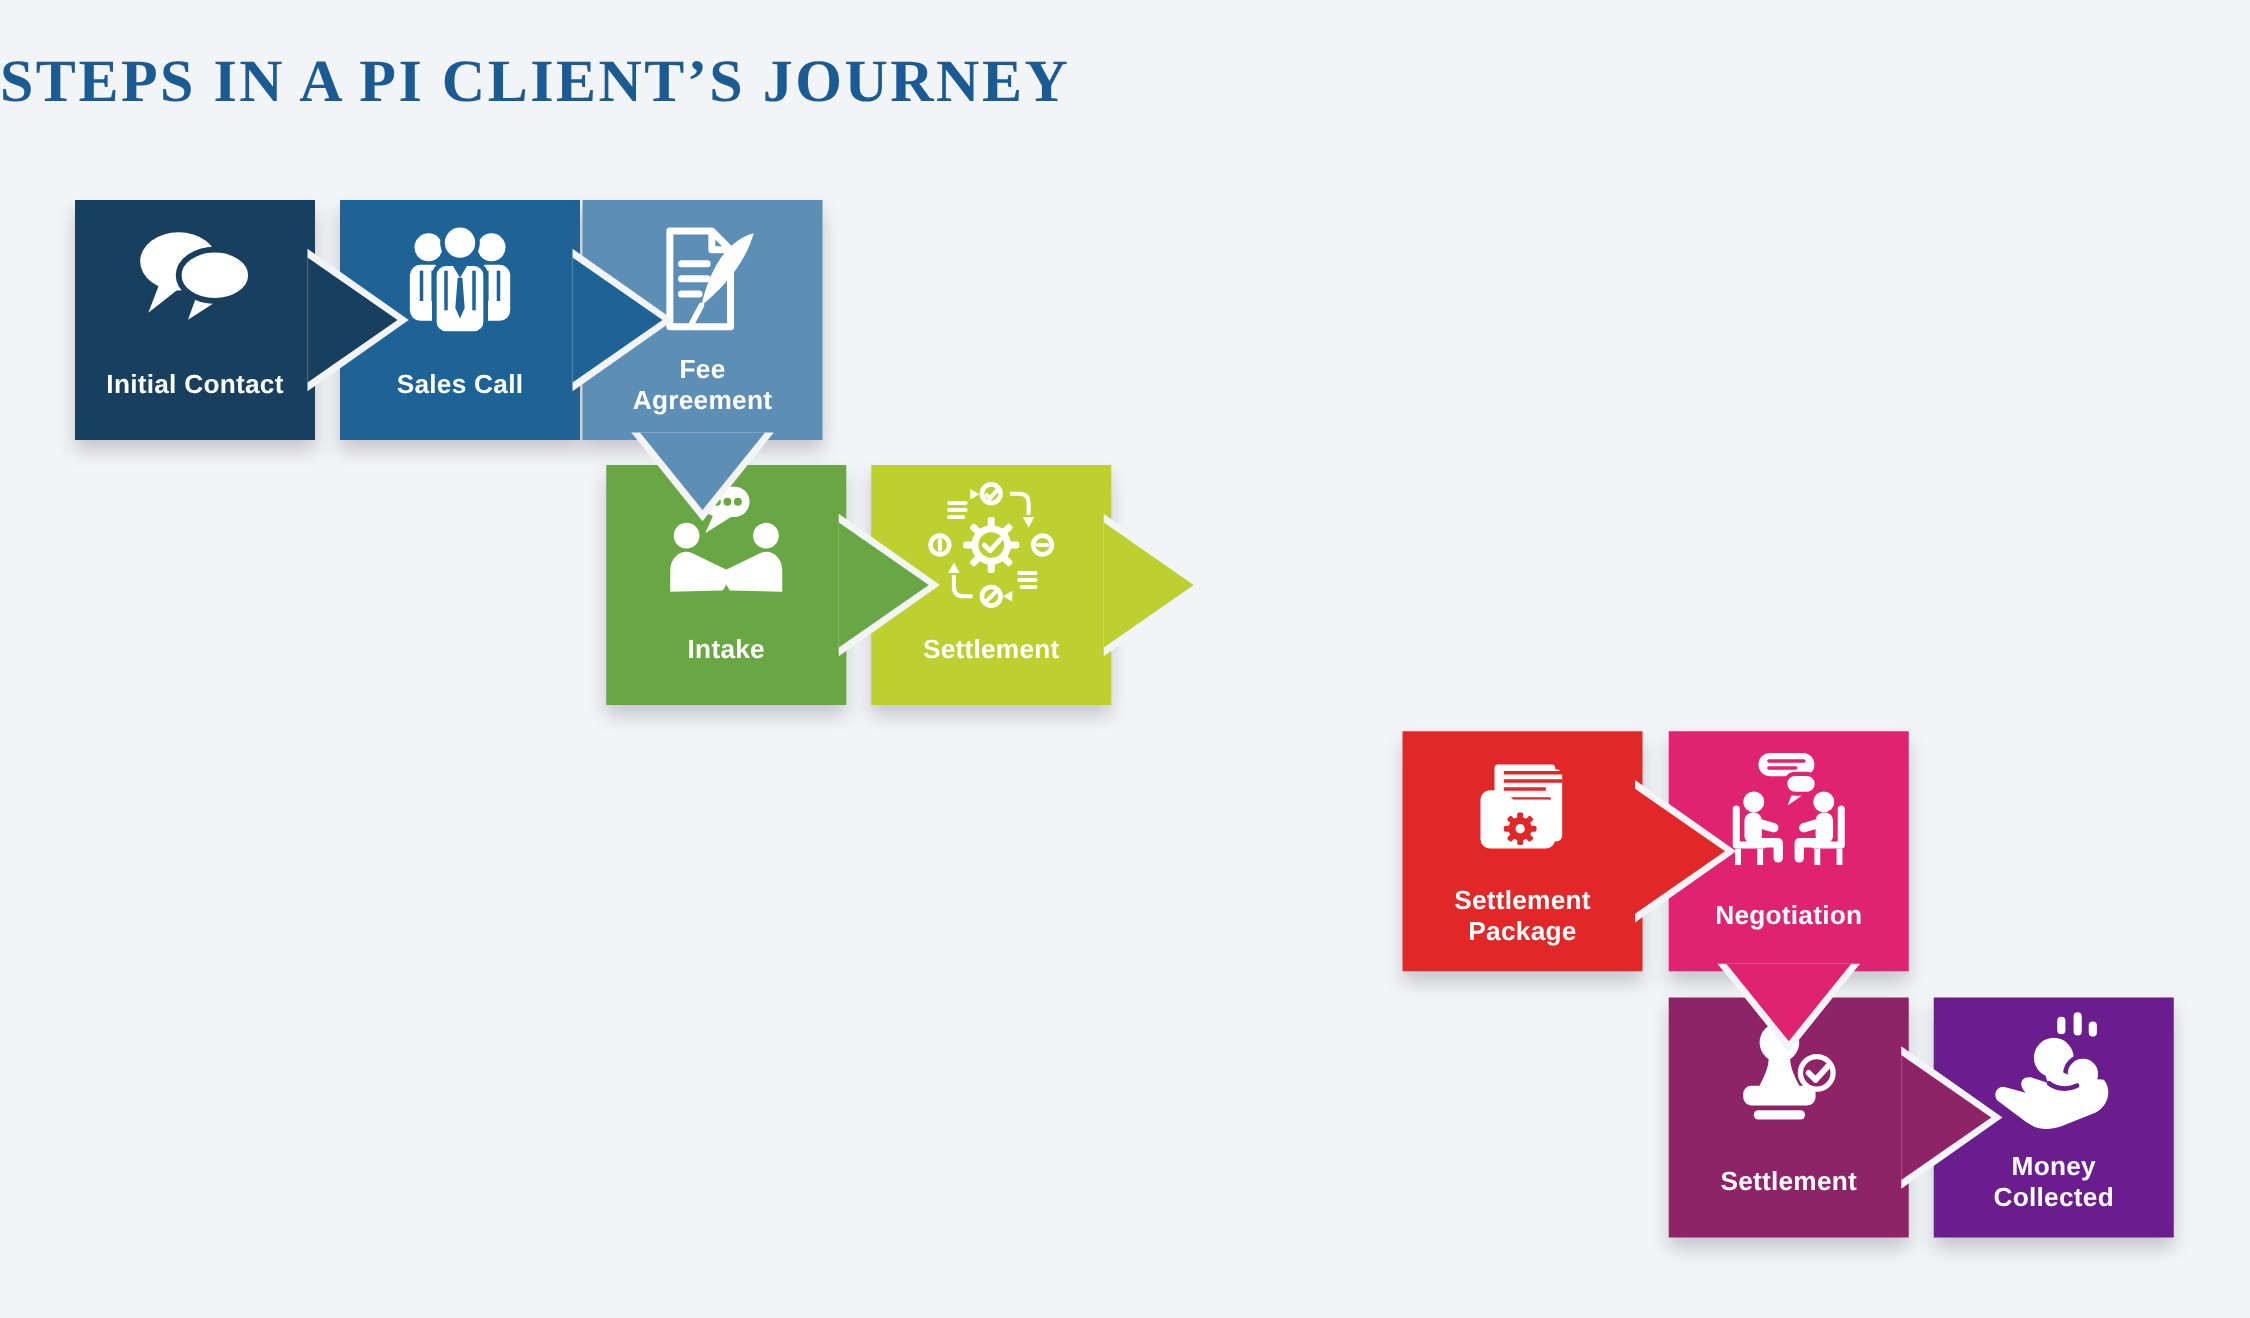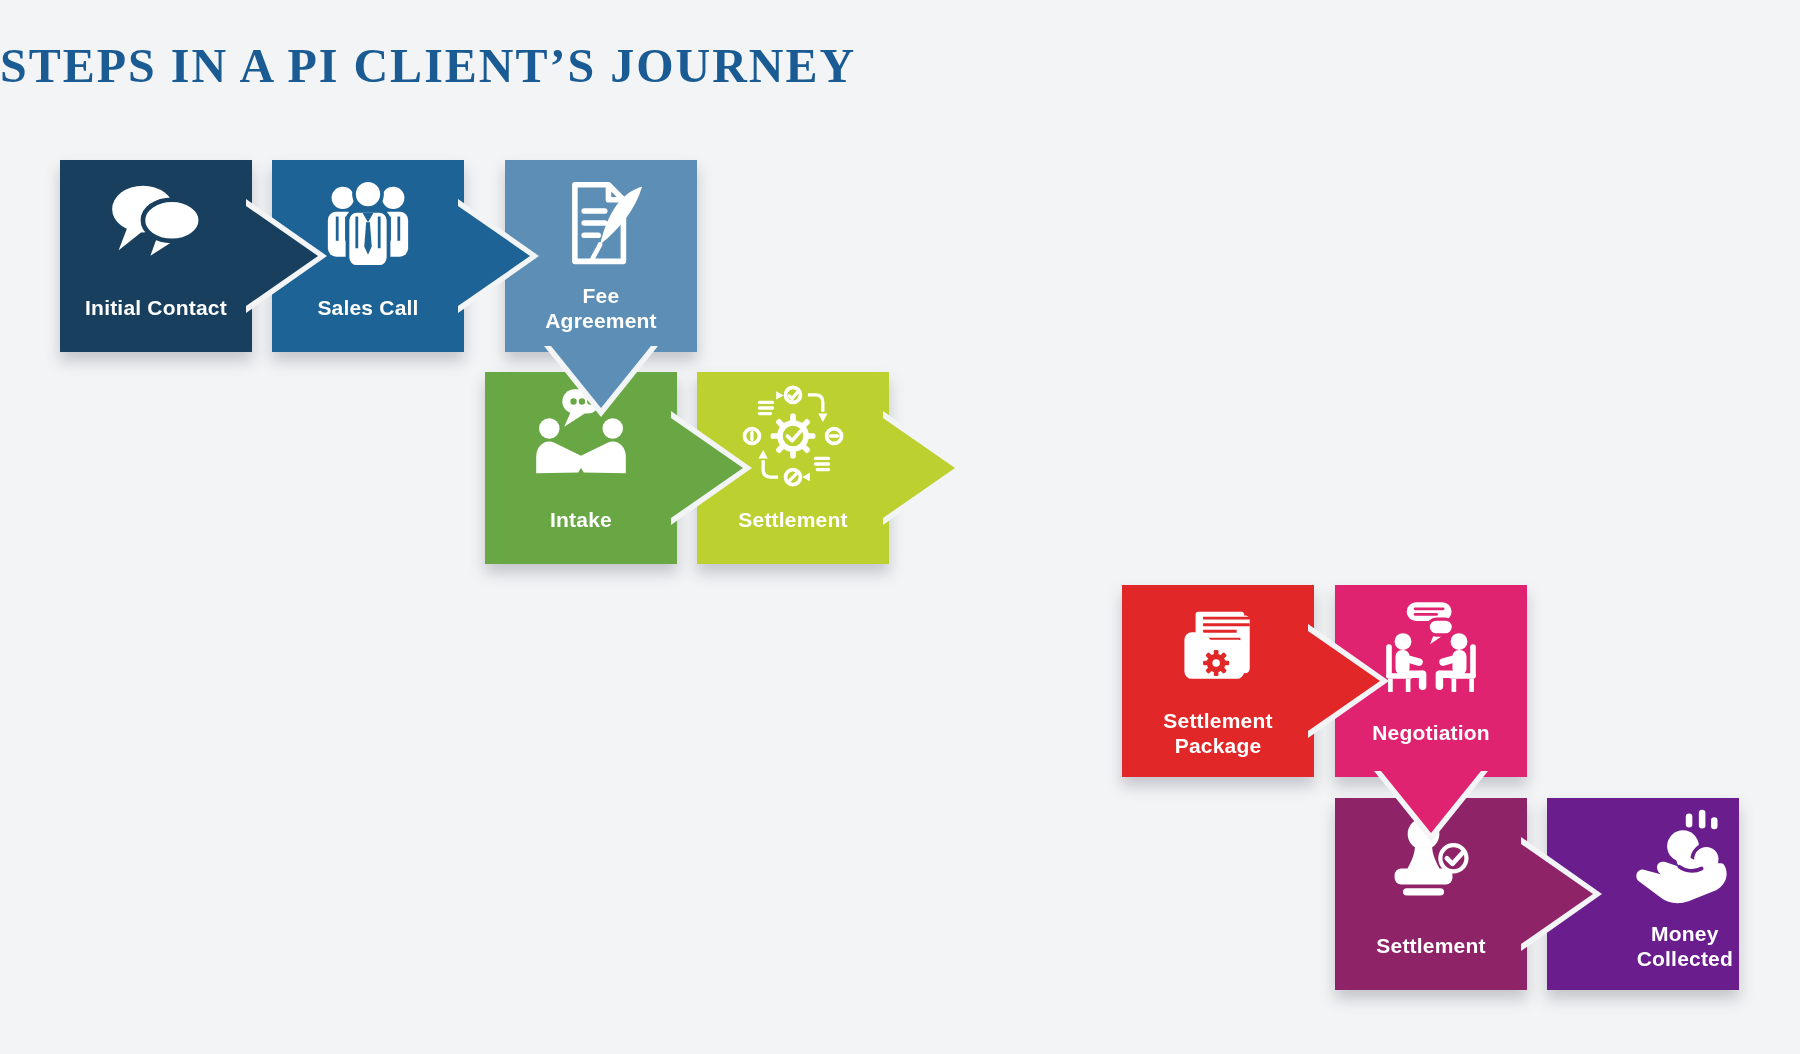--- a/index.html
+++ b/index.html
@@ -24,24 +24,24 @@
   }
   
   .arr-r,.arr-r-halo{position:absolute;left:100%;top:50%;transform:translateY(-50%);width:0;height:0;margin-left:-6px;}
   .arr-r{z-index:3;border-top:50px solid transparent;border-bottom:50px solid transparent;border-left:72px solid var(--c);}
   .arr-r-halo{z-index:2;border-top:57px solid transparent;border-bottom:57px solid transparent;border-left:81px solid var(--bg,#f3f4f5);}
   
   .arr-d,.arr-d-halo{position:absolute;top:100%;left:50%;transform:translateX(-50%);width:0;height:0;margin-top:-6px;}
   .arr-d{z-index:3;border-left:50px solid transparent;border-right:50px solid transparent;border-top:62px solid var(--c);}
   .arr-d-halo{z-index:2;border-left:57px solid transparent;border-right:57px solid transparent;border-top:71px solid var(--bg,#f3f4f5);}
   
-  .p1{left:60px;top:160px;}  .p2{left:272px;top:160px;}  .p3{left:505px;top:160px;}
+  .p1{left:60px;top:160px;}  .p2{left:272px;top:160px;}  .p3{left:466px;top:160px;}
   .p4{left:485px;top:372px;} .p5{left:697px;top:372px;}  .p6{left:910px;top:372px;}
   .p7{left:910px;top:585px;} .p8{left:1122px;top:585px;} .p9{left:1335px;top:585px;justify-content:space-between;}
-  .p10{left:1335px;top:798px;} .p11{left:1547px;top:798px;align-items:flex-end;}
+  .p10{left:1335px;top:798px;} .p11{left:1547px;top:798px;}
 </style>
 </head>
 <body style="--bg: #f3f4f5;">
 
 <div id="canvas" style="--bg: #f3f4f5;">
 
   <h1 class="title" style="--tc: #1a5b94;">STEPS IN A PI CLIENT’S JOURNEY</h1>
 
   <div class="box p1" style="--c: #183f5e;">
     <div class="icon-slot">

